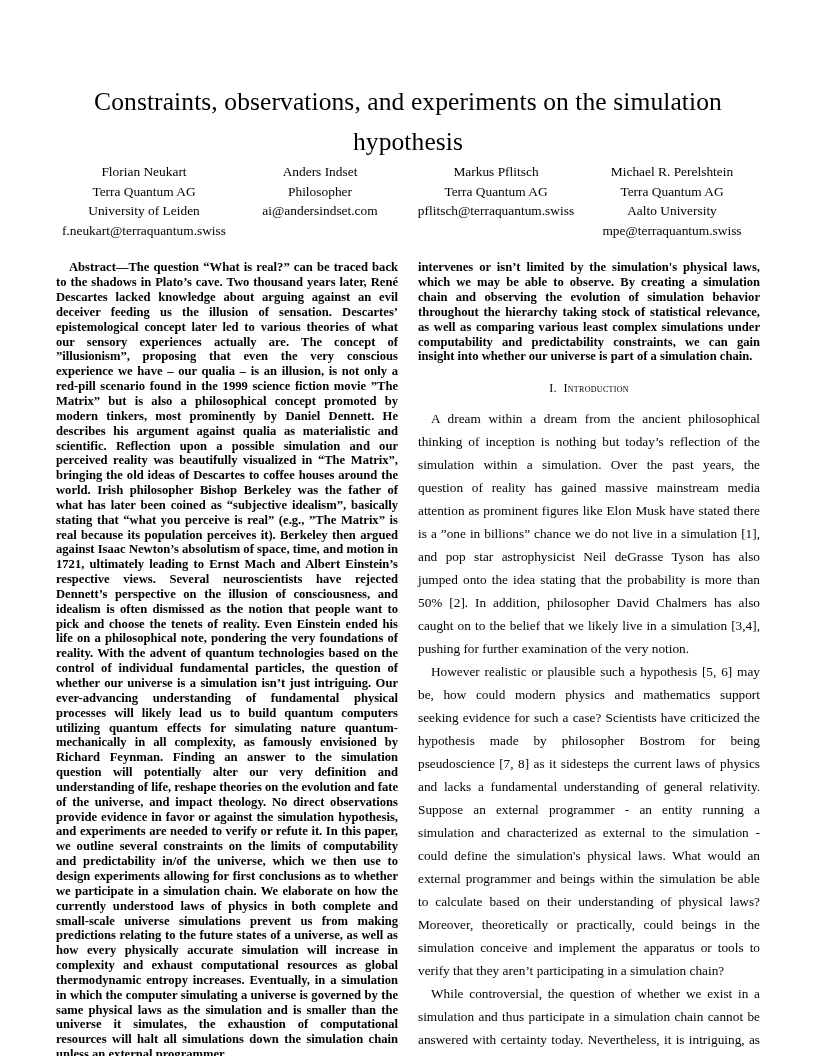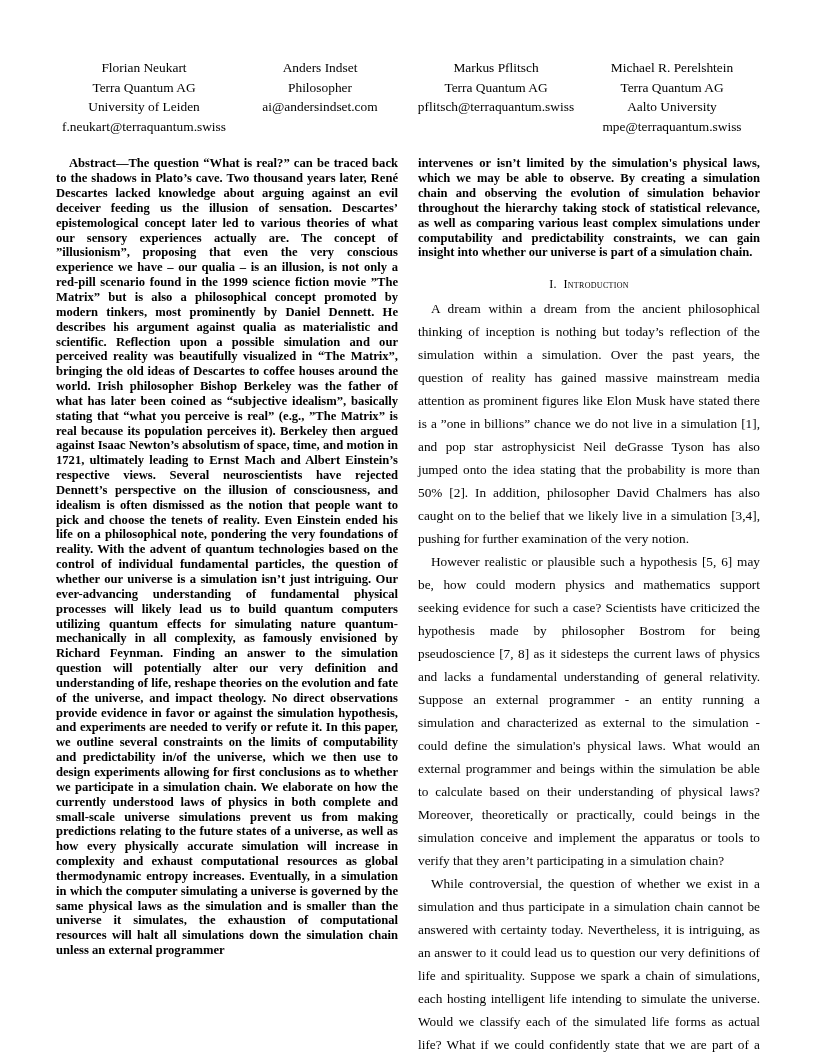--- a/index.html
+++ b/index.html
@@ -66,31 +66,32 @@
 
   .body {
     font-size:13.3px;
     line-height:23px;
   }
   p.body.indent { text-indent:13px; }
 
   .sec-head {
     text-align:center;
     font-size:12.1px;
-    margin:17px 0 5px 0;
+    margin:17px 0 11px 0;
     font-variant:small-caps;
     letter-spacing:0.3px;
   }
   .sec-head .num { font-variant:normal; }
 </style>
 </head>
 <body>
 
 <div class="page">
 
+  <h1 class="title">Constraints, observations, and experiments on the simulation hypothesis</h1>
 
   <div class="authors">
     <div class="author">
       <span class="line">Florian Neukart</span>
       <span class="line">Terra Quantum AG</span>
       <span class="line">University of Leiden</span>
       <span class="line">f.neukart@terraquantum.swiss</span>
     </div>
     <div class="author">
       <span class="line">Anders Indset</span>

